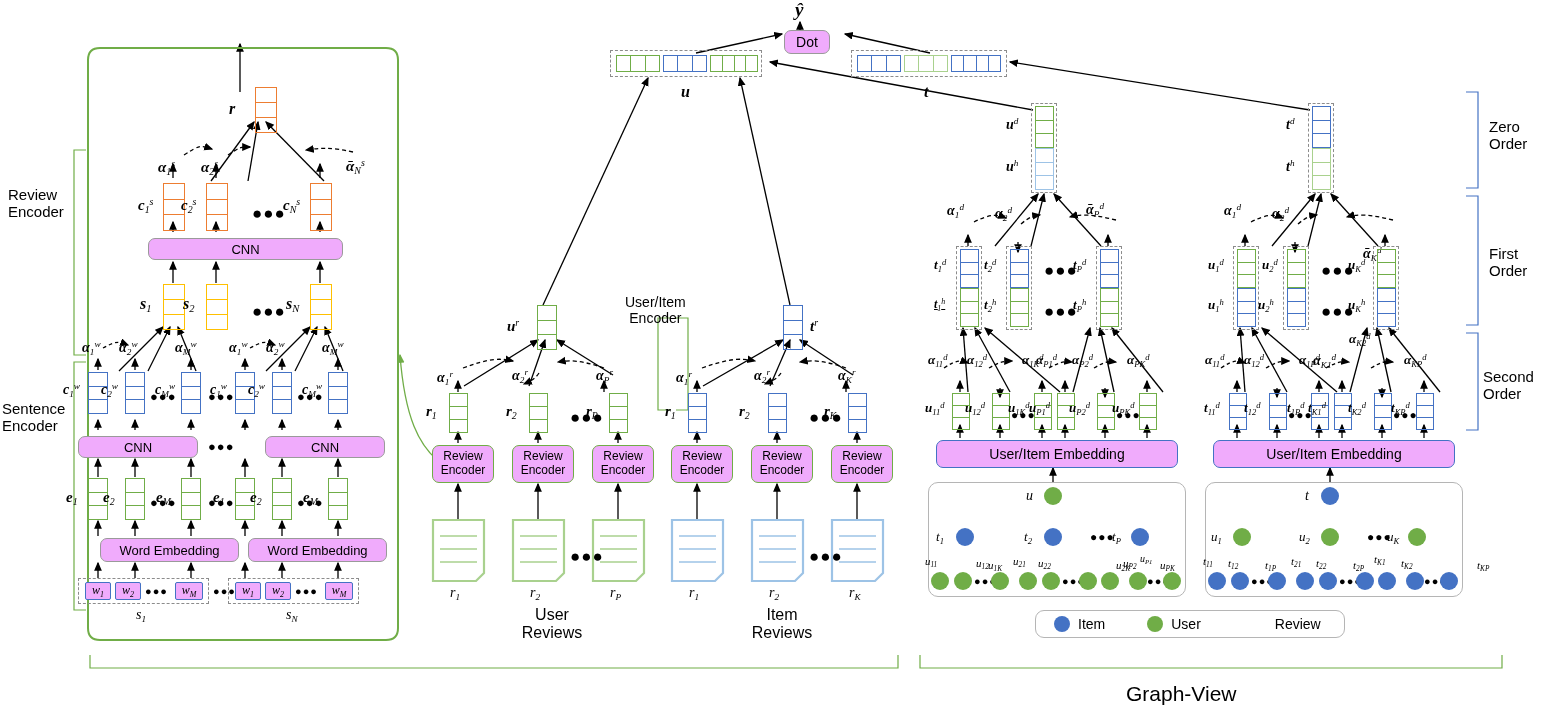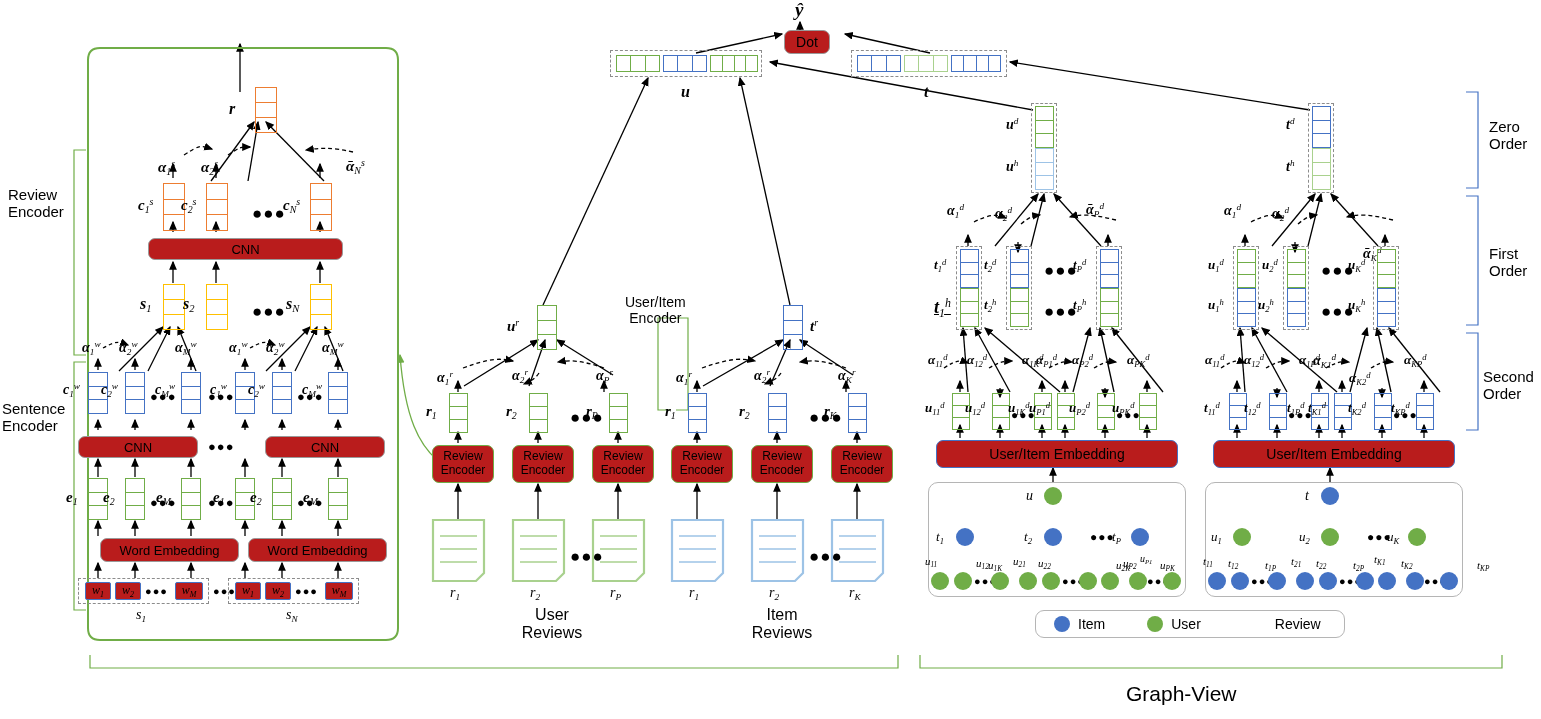--- a/index.html
+++ b/index.html
@@ -34,21 +34,21 @@
   .hvec.gl .cell{border-right:1.8px solid #A9D18E;}
   .hvec.b{border:1.8px solid #4472C4;}
   .hvec.b .cell{border-right:1.8px solid #4472C4;}
   .hvec .cell:last-child{border-right:none;}
 
   
   .dash{position:absolute;border:1px dashed #8c8c8c;box-sizing:border-box;}
 
   
   .mod{position:absolute;box-sizing:border-box;display:flex;align-items:center;justify-content:center;
-       border:1.2px solid #aaa;border-radius:7px;background:#b91c1c;font-size:13px;}
+       border:1.2px solid #aaa;border-radius:7px;background:#f0abfc;font-size:13px;}
   .mod.grn{border-color:#70AD47;}
   .mod.blu{border-color:#4472C4;}
   .mod.gry{border-color:#9a9a9a;}
 
   
   .lbl{position:absolute;font-family:"Liberation Serif", serif;white-space:nowrap;line-height:1;}
   .mi{font-style:italic;font-weight:bold;}
   .mn{font-style:italic;font-weight:normal;}
   .sub{font-size:.66em;vertical-align:-.32em;font-style:italic;}
   .sup{font-size:.66em;vertical-align:.50em;font-style:italic;}
@@ -749,21 +749,21 @@
       <div class="cell"></div>
       <div class="cell"></div>
     </div>
 <div class="lbl" style="left:934px;top:258px;font-size:13px;">
   <span class="mi">t</span><span class="sub">1</span><span class="sup">d</span></div>
 <div class="vec g" style="left:960px;top:288px;width:19px;height:39px;">
   <div class="cell"></div>
       <div class="cell"></div>
       <div class="cell"></div>
     </div>
-<div class="lbl" style="left:934px;top:298px;font-size:18px;text-decoration:underline;">
+<div class="lbl" style="left:934px;top:298px;font-size:12px;text-decoration:underline;">
   <span class="mi">t</span><span class="sub">1</span><span class="sup">h</span></div>
 
 <div class="dash" style="left:1006px;top:246px;width:26px;height:84px;"></div>
 <div class="vec b" style="left:1010px;top:249px;width:19px;height:39px;">
   <div class="cell"></div>
       <div class="cell"></div>
       <div class="cell"></div>
     </div>
 <div class="lbl" style="left:984px;top:258px;font-size:13px;">
   <span class="mi">t</span><span class="sub">2</span><span class="sup">d</span></div>
@@ -964,21 +964,21 @@
   <span class="mi">u</span><span class="sub">K</span><span class="sup">h</span></div>
 
 <div class="lbl" style="left:1205px;top:353px;font-size:13px;">
   <span class="mi">α</span><span class="sub">11</span><span class="sup">d</span></div>
 <div class="lbl" style="left:1244px;top:353px;font-size:13px;">
   <span class="mi">α</span><span class="sub">12</span><span class="sup">d</span></div>
 <div class="lbl" style="left:1299px;top:353px;font-size:13px;">
   <span class="mi">α</span><span class="sub">1P</span><span class="sup">d</span></div>
 <div class="lbl" style="left:1313px;top:353px;font-size:14px;">
   <span class="mi">α</span><span class="sub">K1</span><span class="sup">d</span></div>
-<div class="lbl" style="left:1349px;top:371px;font-size:13px;">
+<div class="lbl" style="left:1349px;top:332px;font-size:13px;">
   <span class="mi">α</span><span class="sub">K2</span><span class="sup">d</span></div>
 <div class="lbl" style="left:1404px;top:353px;font-size:13px;">
   <span class="mi">α</span><span class="sub">KP</span><span class="sup">d</span></div>
 
 <div class="vec b" style="left:1229px;top:393px;width:18px;height:37px;">
   <div class="cell"></div>
       <div class="cell"></div>
       <div class="cell"></div>
     </div>
 <div class="lbl" style="left:1204px;top:401px;font-size:13px;">

